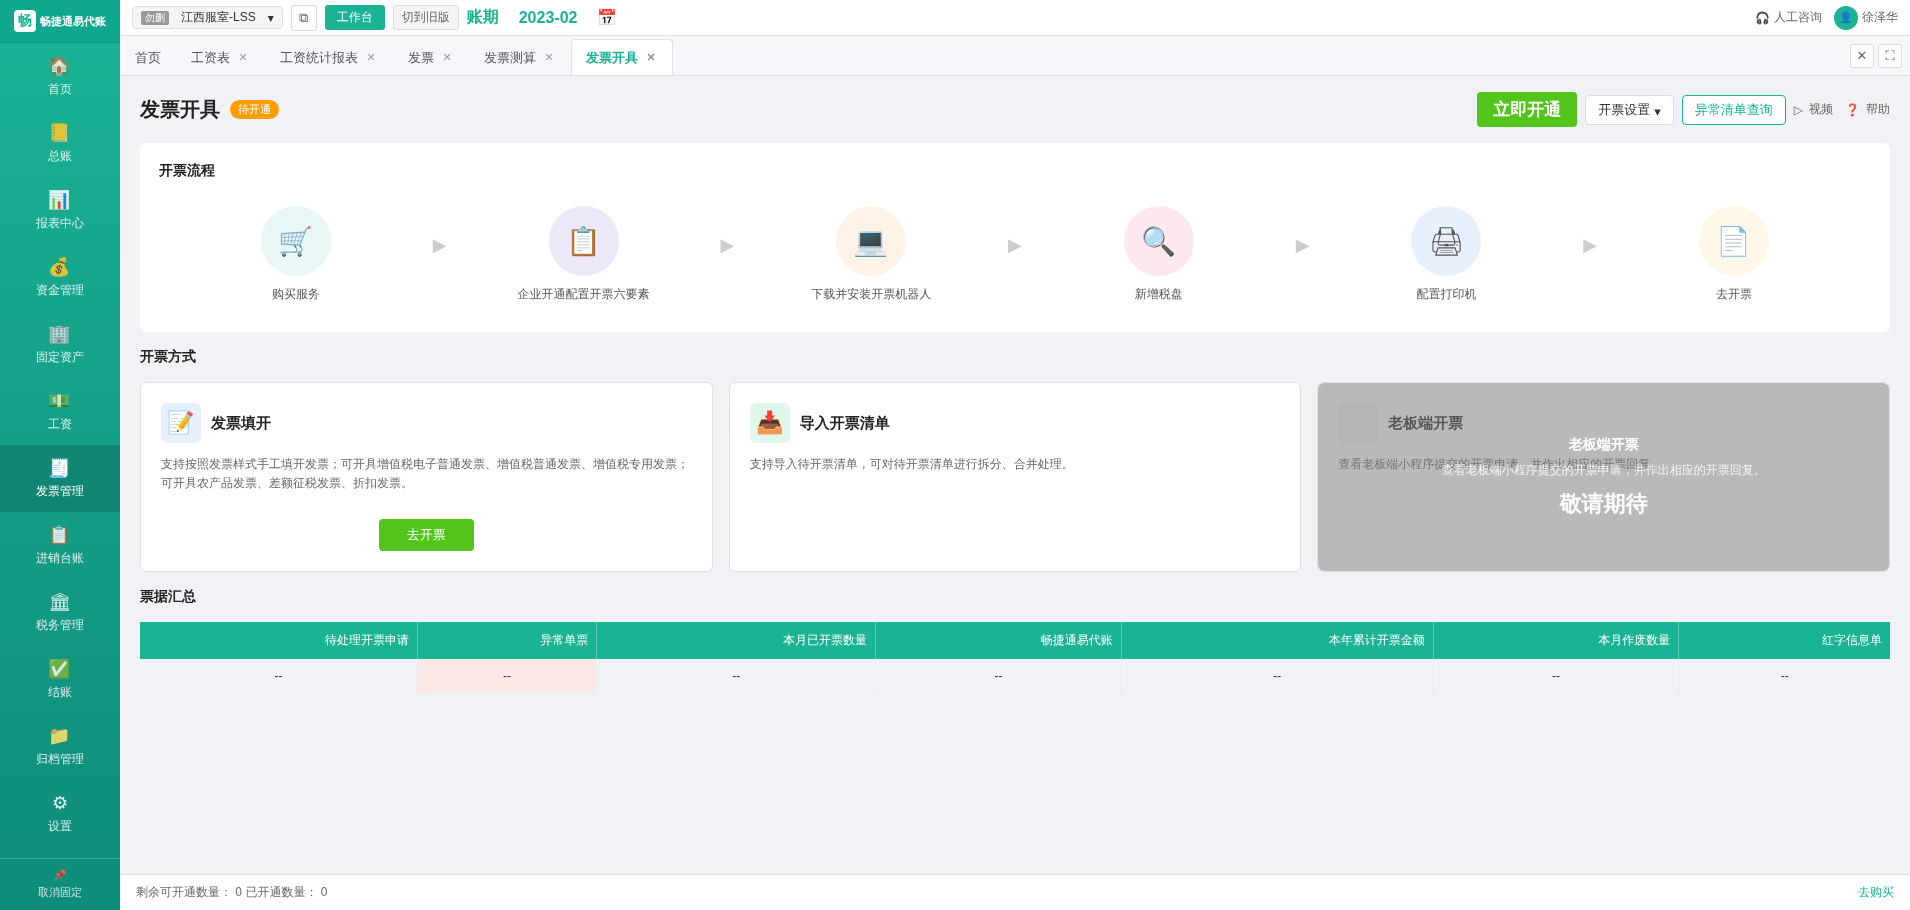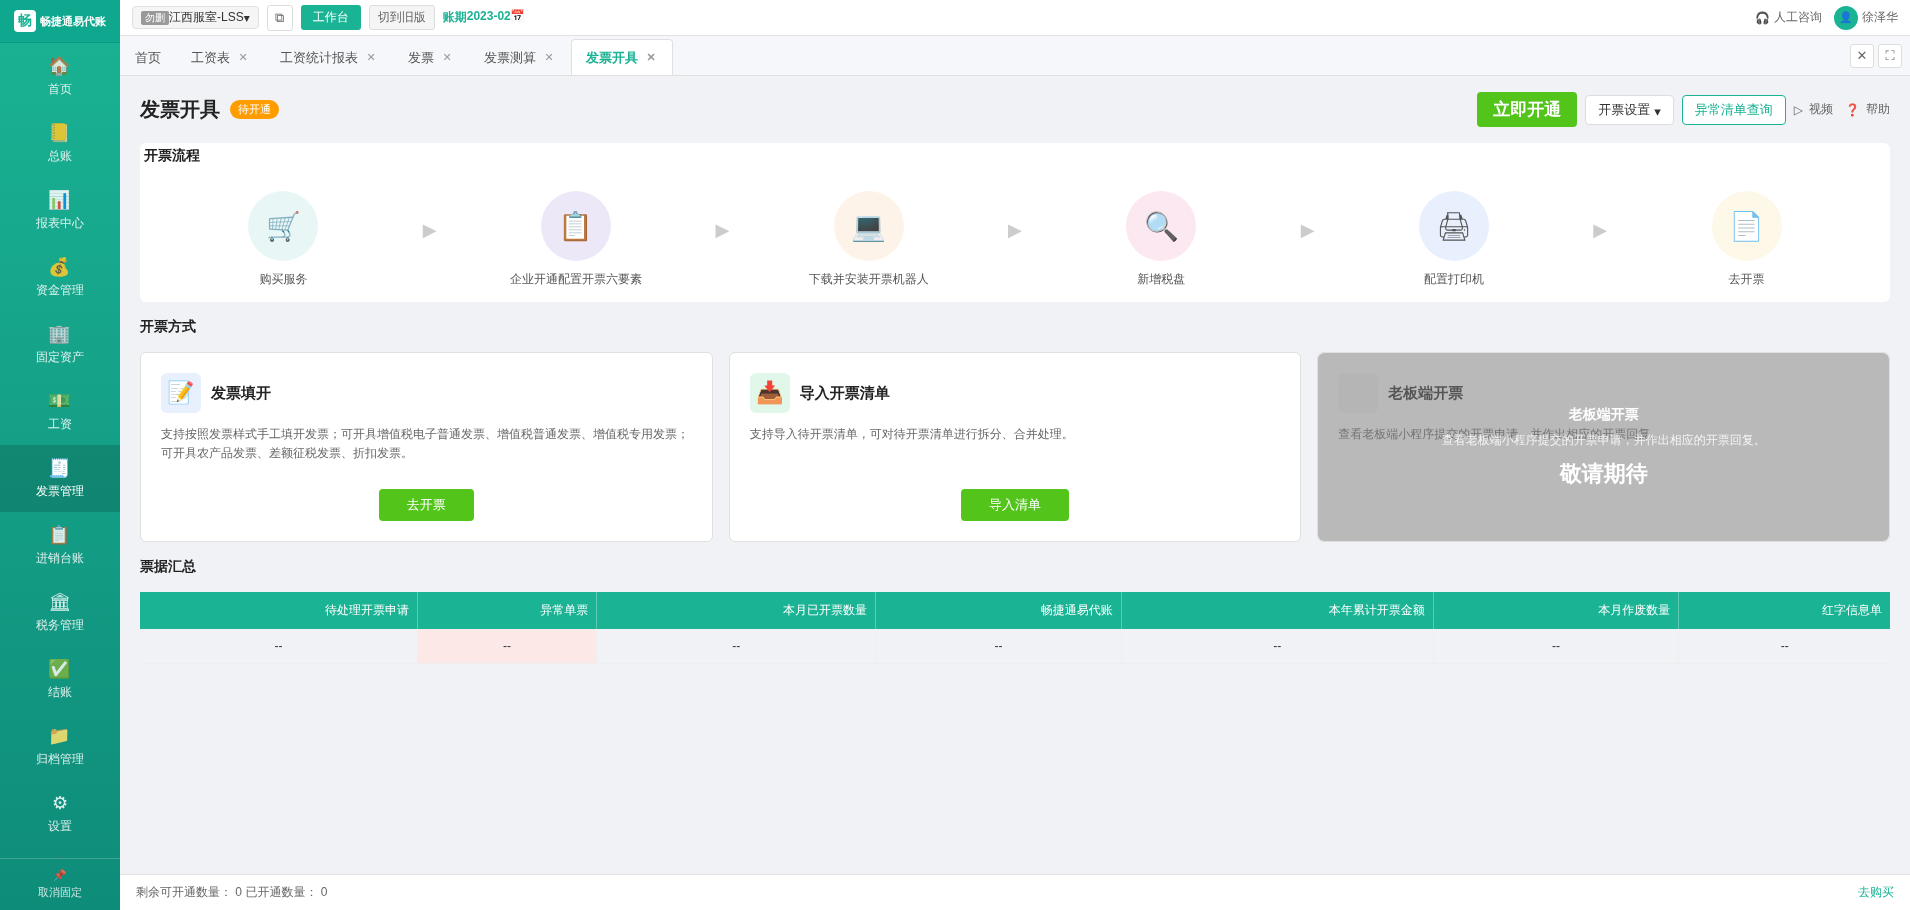--- a/index.html
+++ b/index.html
@@ -92,21 +92,21 @@
       flex-shrink: 0;
     }
     .topbar-left {
       display: flex;
       align-items: center;
       gap: 8px;
     }
     .company-select {
       display: flex;
       align-items: center;
-      gap: 0;
+      gap: 12px;
       background: #f5f5f5;
       border: 1px solid #e0e0e0;
       border-radius: 4px;
       padding: 2px 8px;
       font-size: 12px;
       color: #333;
       cursor: pointer;
     }
     .company-tag {
       background: #999;
@@ -134,22 +134,22 @@
     .switch-old-btn {
       background: #f5f5f5;
       border: 1px solid #ddd;
       border-radius: 3px;
       padding: 3px 8px;
       font-size: 12px;
       color: #666;
       cursor: pointer;
     }
     .period-btn {
-      display: flex; gap: 0;
-      font-size: 12px; color: #333;
+      display: flex; align-items: center; gap: 20px;
+      font-size: 16px; color: #333;
     }
     .period-btn span { color: #1ab394; font-weight: bold; }
     .topbar-right {
       display: flex; align-items: center; gap: 12px;
       font-size: 12px; color: #666;
     }
     .topbar-right-item { display: flex; align-items: center; gap: 4px; cursor: pointer; }
     .user-avatar {
       width: 24px; height: 24px; border-radius: 50%;
       background: #1ab394; color: #fff;
@@ -257,21 +257,21 @@
     }
 
     
     .section-title {
       font-size: 14px; font-weight: bold; color: #222;
       margin-bottom: 16px;
     }
     .white-card {
       background: #fff;
       border-radius: 6px;
-      padding: 4px;
+      padding: 19px;
       margin-bottom: 16px;
     }
 
     
     .flow-steps {
       display: flex;
       align-items: center;
       justify-content: space-around;
       padding: 10px 0;
     }
@@ -573,23 +573,20 @@
       <div class="method-btn">
         <button class="btn-green">去开票</button>
       </div>
     </div>
           <div class="method-card">
       <div class="method-header">
         <div class="method-icon" style="background:#e0f7e9">📥</div>
         <span class="method-title">导入开票清单</span>
       </div>
       <div class="method-desc">支持导入待开票清单，可对待开票清单进行拆分、合并处理。</div>
-      <div class="method-btn">
-        <button class="btn-green">导入清单</button>
-      </div>
     </div>
           <div class="method-card">
       <div class="method-header">
         <div class="method-icon" style="background:#f5f5f5"></div>
         <span class="method-title">老板端开票</span>
       </div>
       <div class="method-desc">查看老板端小程序提交的开票申请，并作出相应的开票回复。</div>
       <div class="overlay-content">
         <div class="overlay-title">老板端开票</div>
         <div class="overlay-desc">查看老板端小程序提交的开票申请，并作出相应的开票回复。</div>

